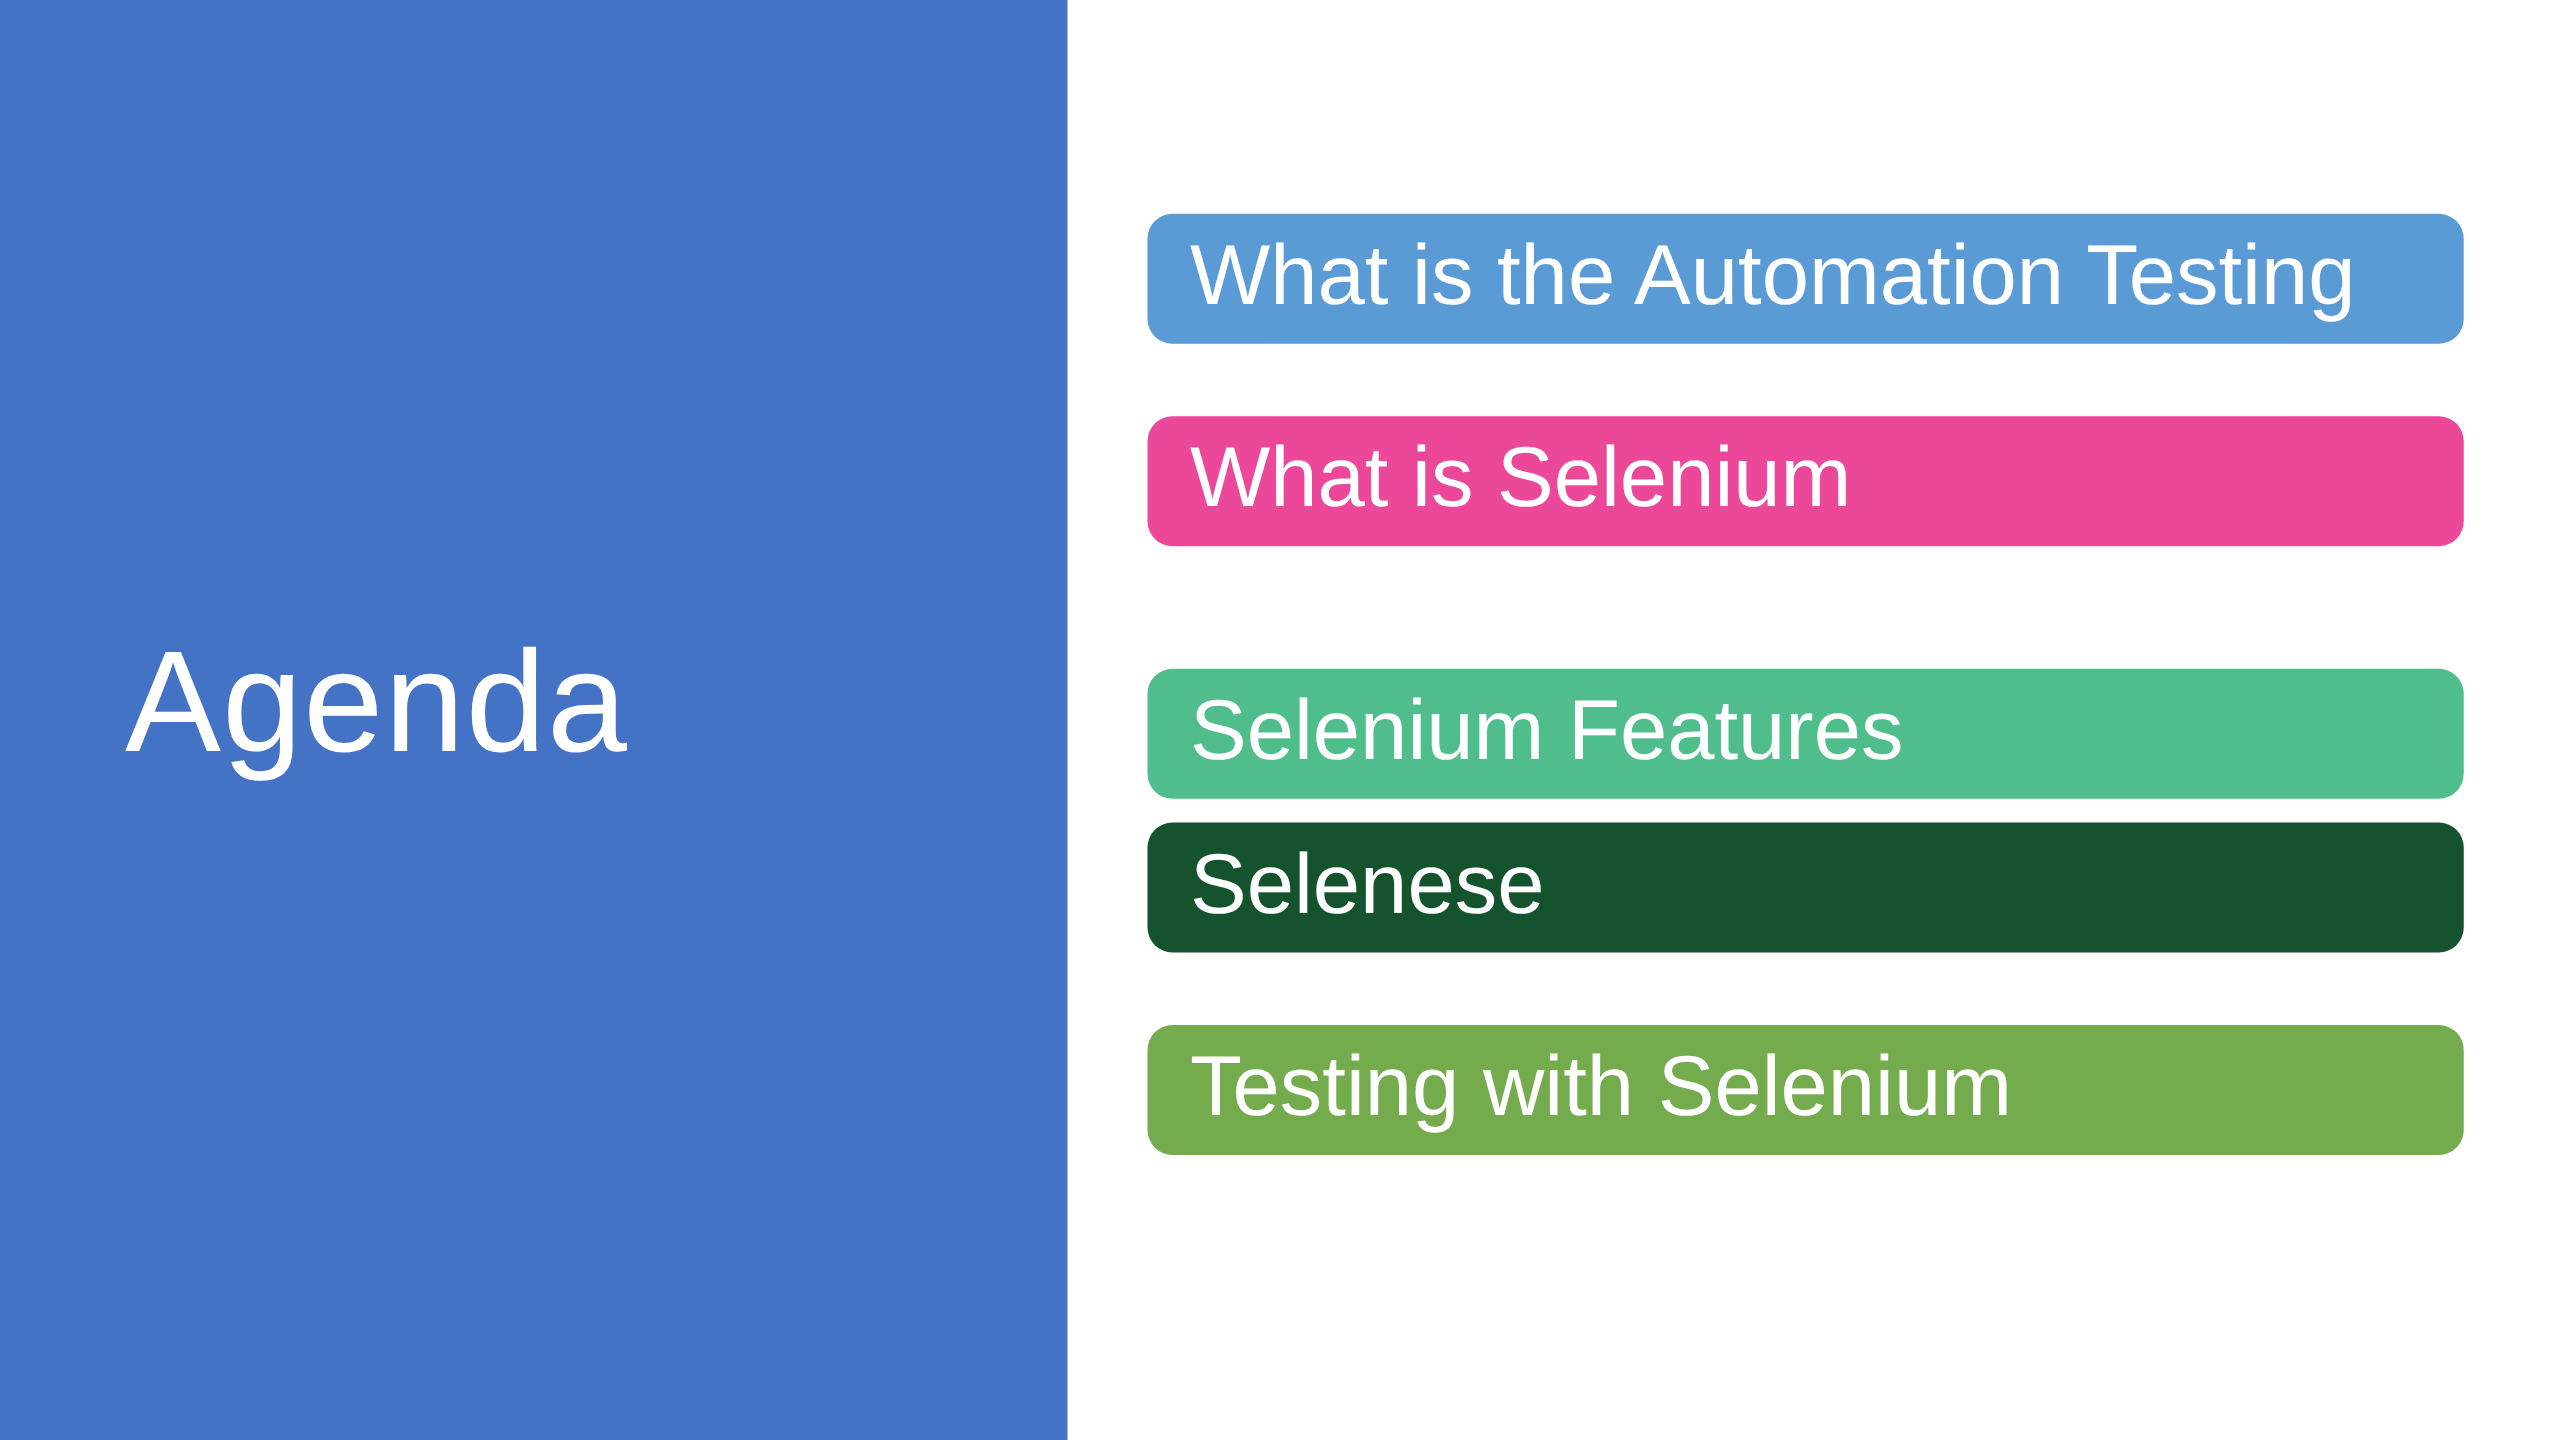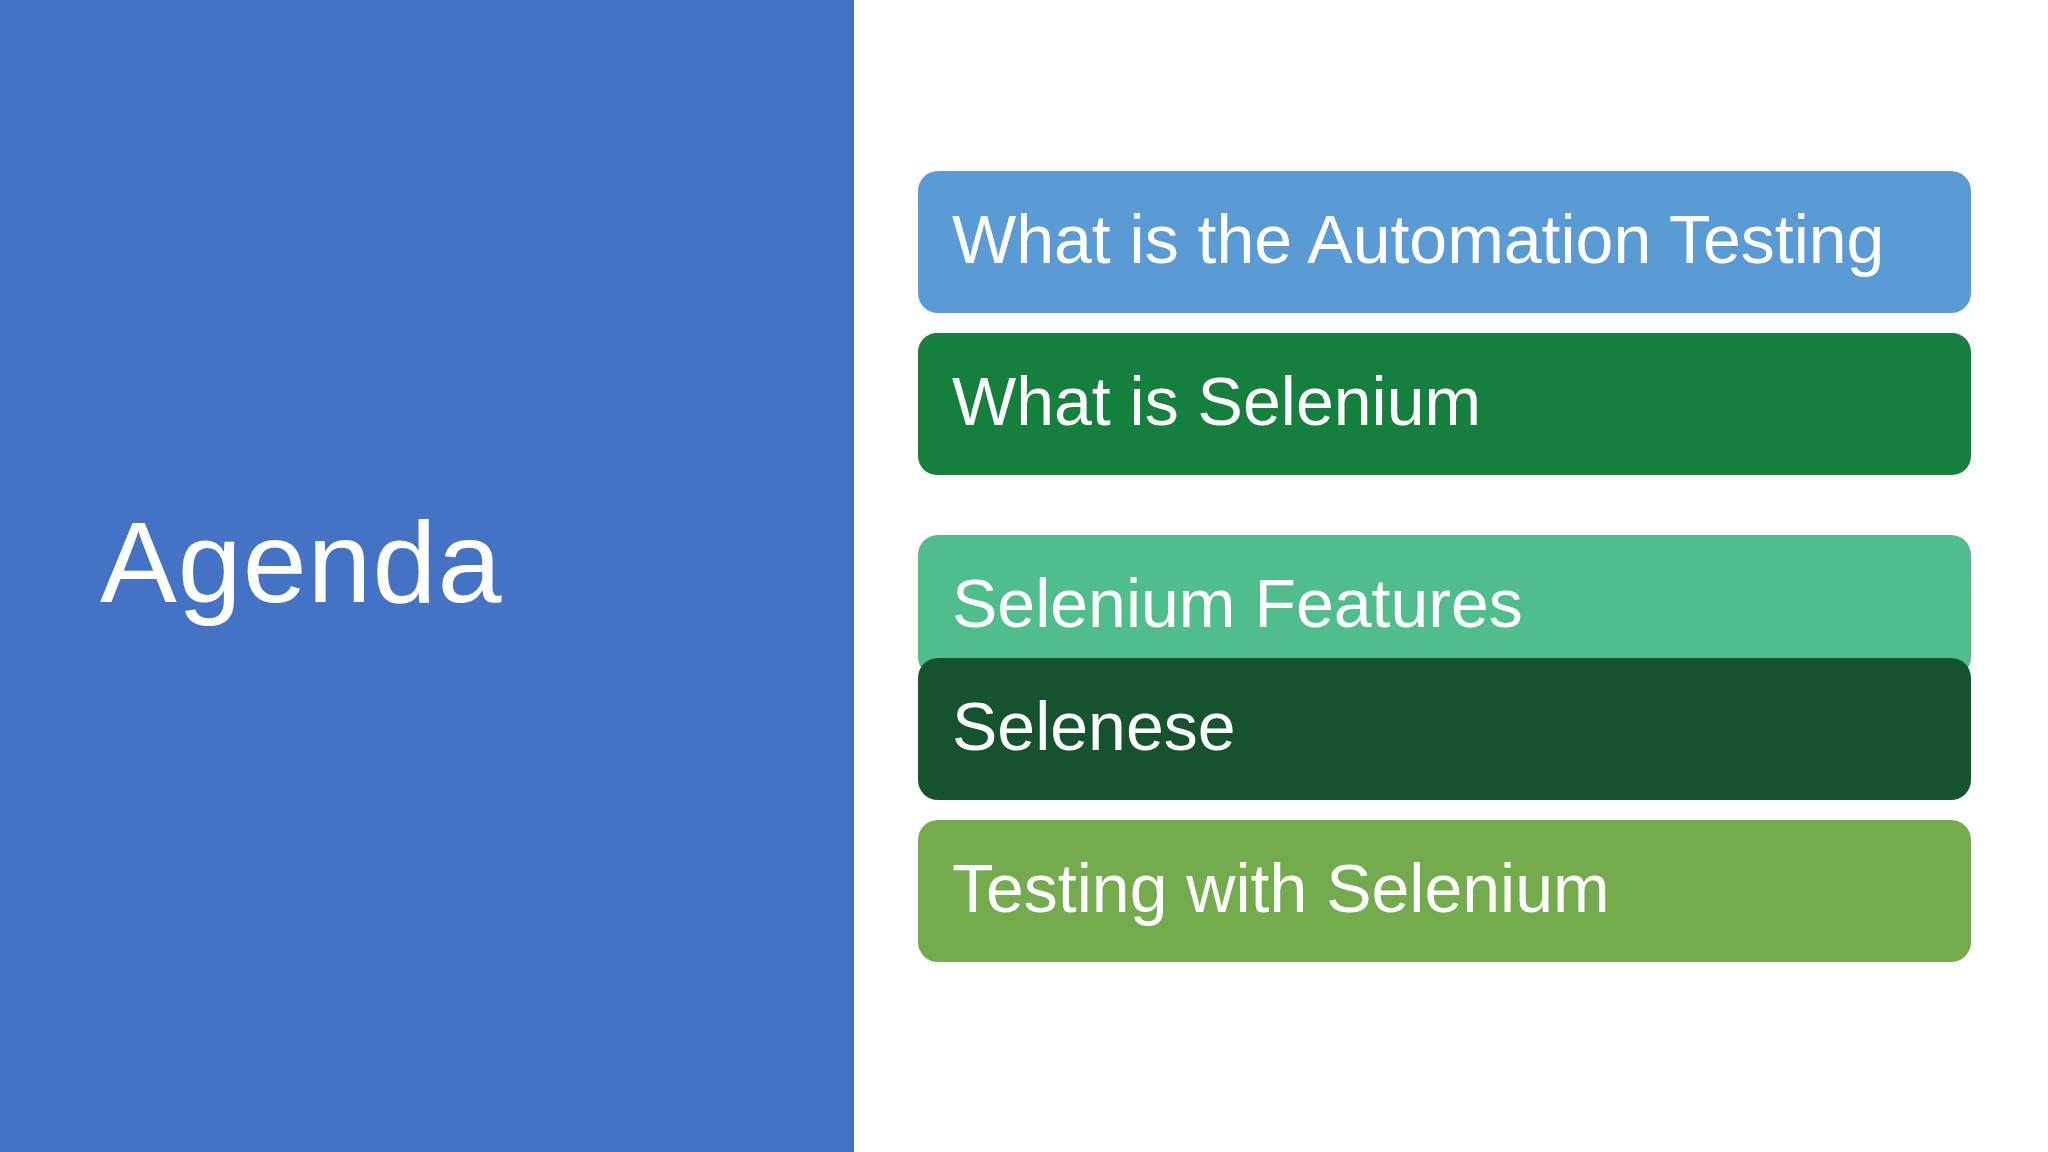--- a/index.html
+++ b/index.html
@@ -40,21 +40,21 @@
     position: absolute;
     left: 918px;
     top: 0;
     width: 1053px;
     height: 1152px;
   }
   .agenda-item {
     position: absolute;
     left: 0;
     width: 1053px;
-    height: 142px;
+    height: 104px;
     border-radius: 20px;
     display: flex;
     align-items: center;
     box-sizing: border-box;
     padding-left: 34px;
   }
   .agenda-item .item-label {
     color: #ffffff;
     font-size: 68px;
     line-height: 1;
@@ -75,21 +75,21 @@
   <div class="title-panel" style="background-color: rgb(68, 114, 196);">
     <h1 class="slide-title">Agenda</h1>
   </div>
 
   <div class="agenda-list">
 
     <div class="agenda-item item-0" style="background-color: rgb(91, 155, 213);">
       <span class="item-label">What is the Automation Testing</span>
     </div>
 
-    <div class="agenda-item item-1" style="background-color: #15803d; border-radius: 19px;">
+    <div class="agenda-item item-1" style="background-color: #ec4899;">
       <span class="item-label">What is Selenium</span>
     </div>
 
     <div class="agenda-item item-2" style="background-color: rgb(79, 190, 140);">
       <span class="item-label">Selenium Features</span>
     </div>
 
     <div class="agenda-item item-3" style="background-color: #14532d;">
       <span class="item-label">Selenese</span>
     </div>

